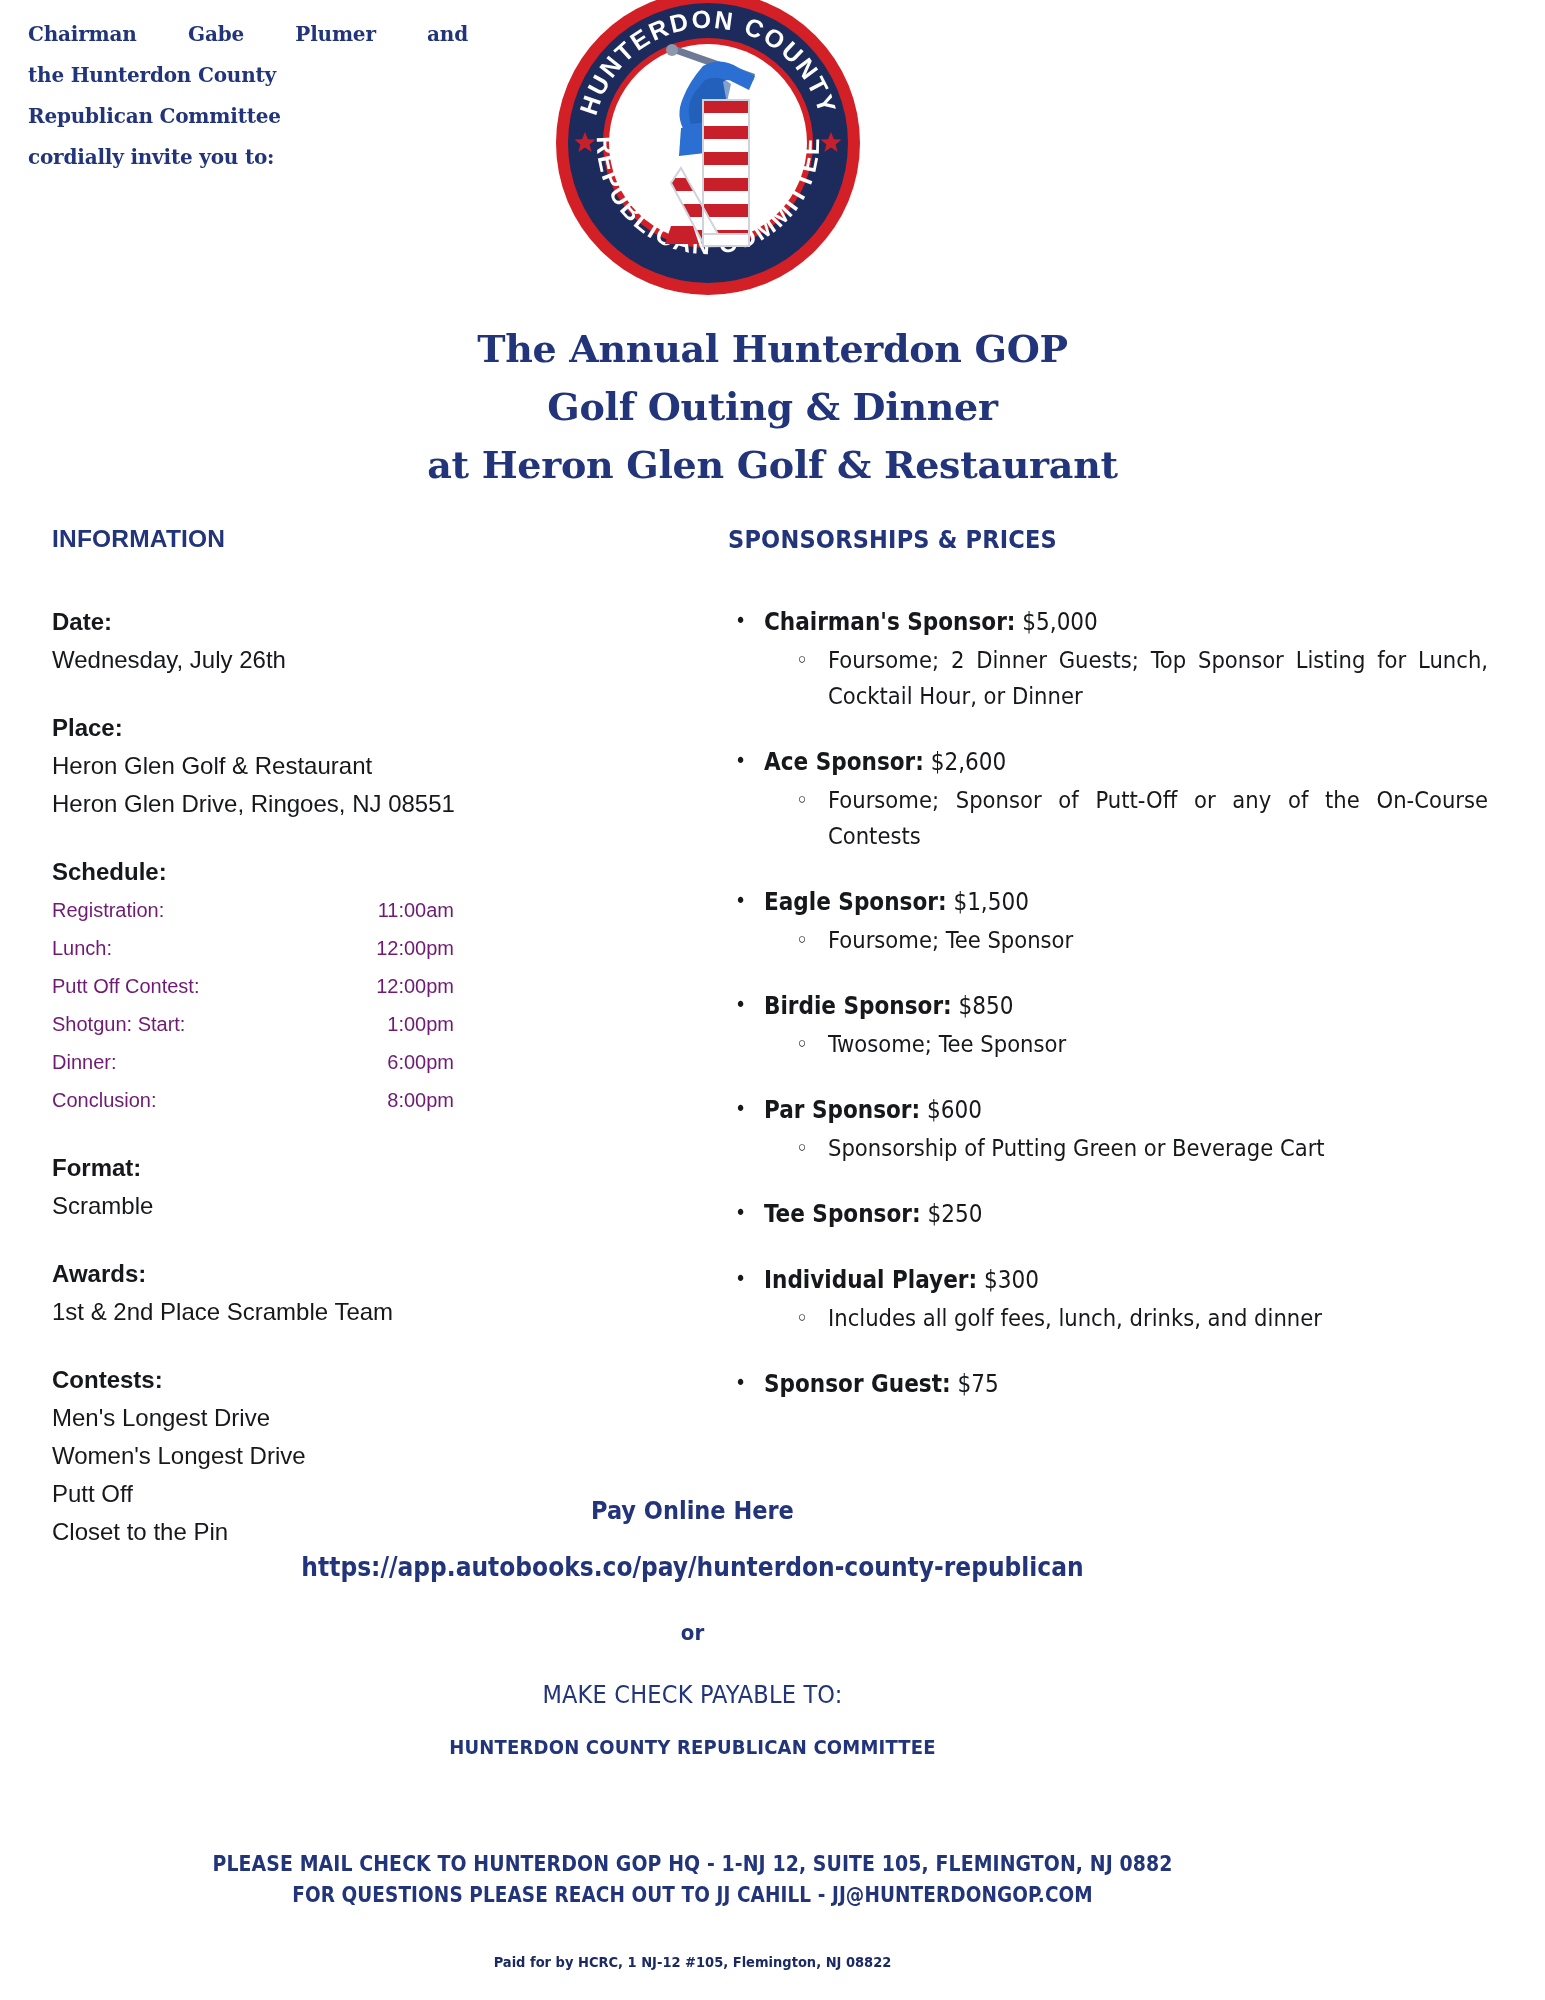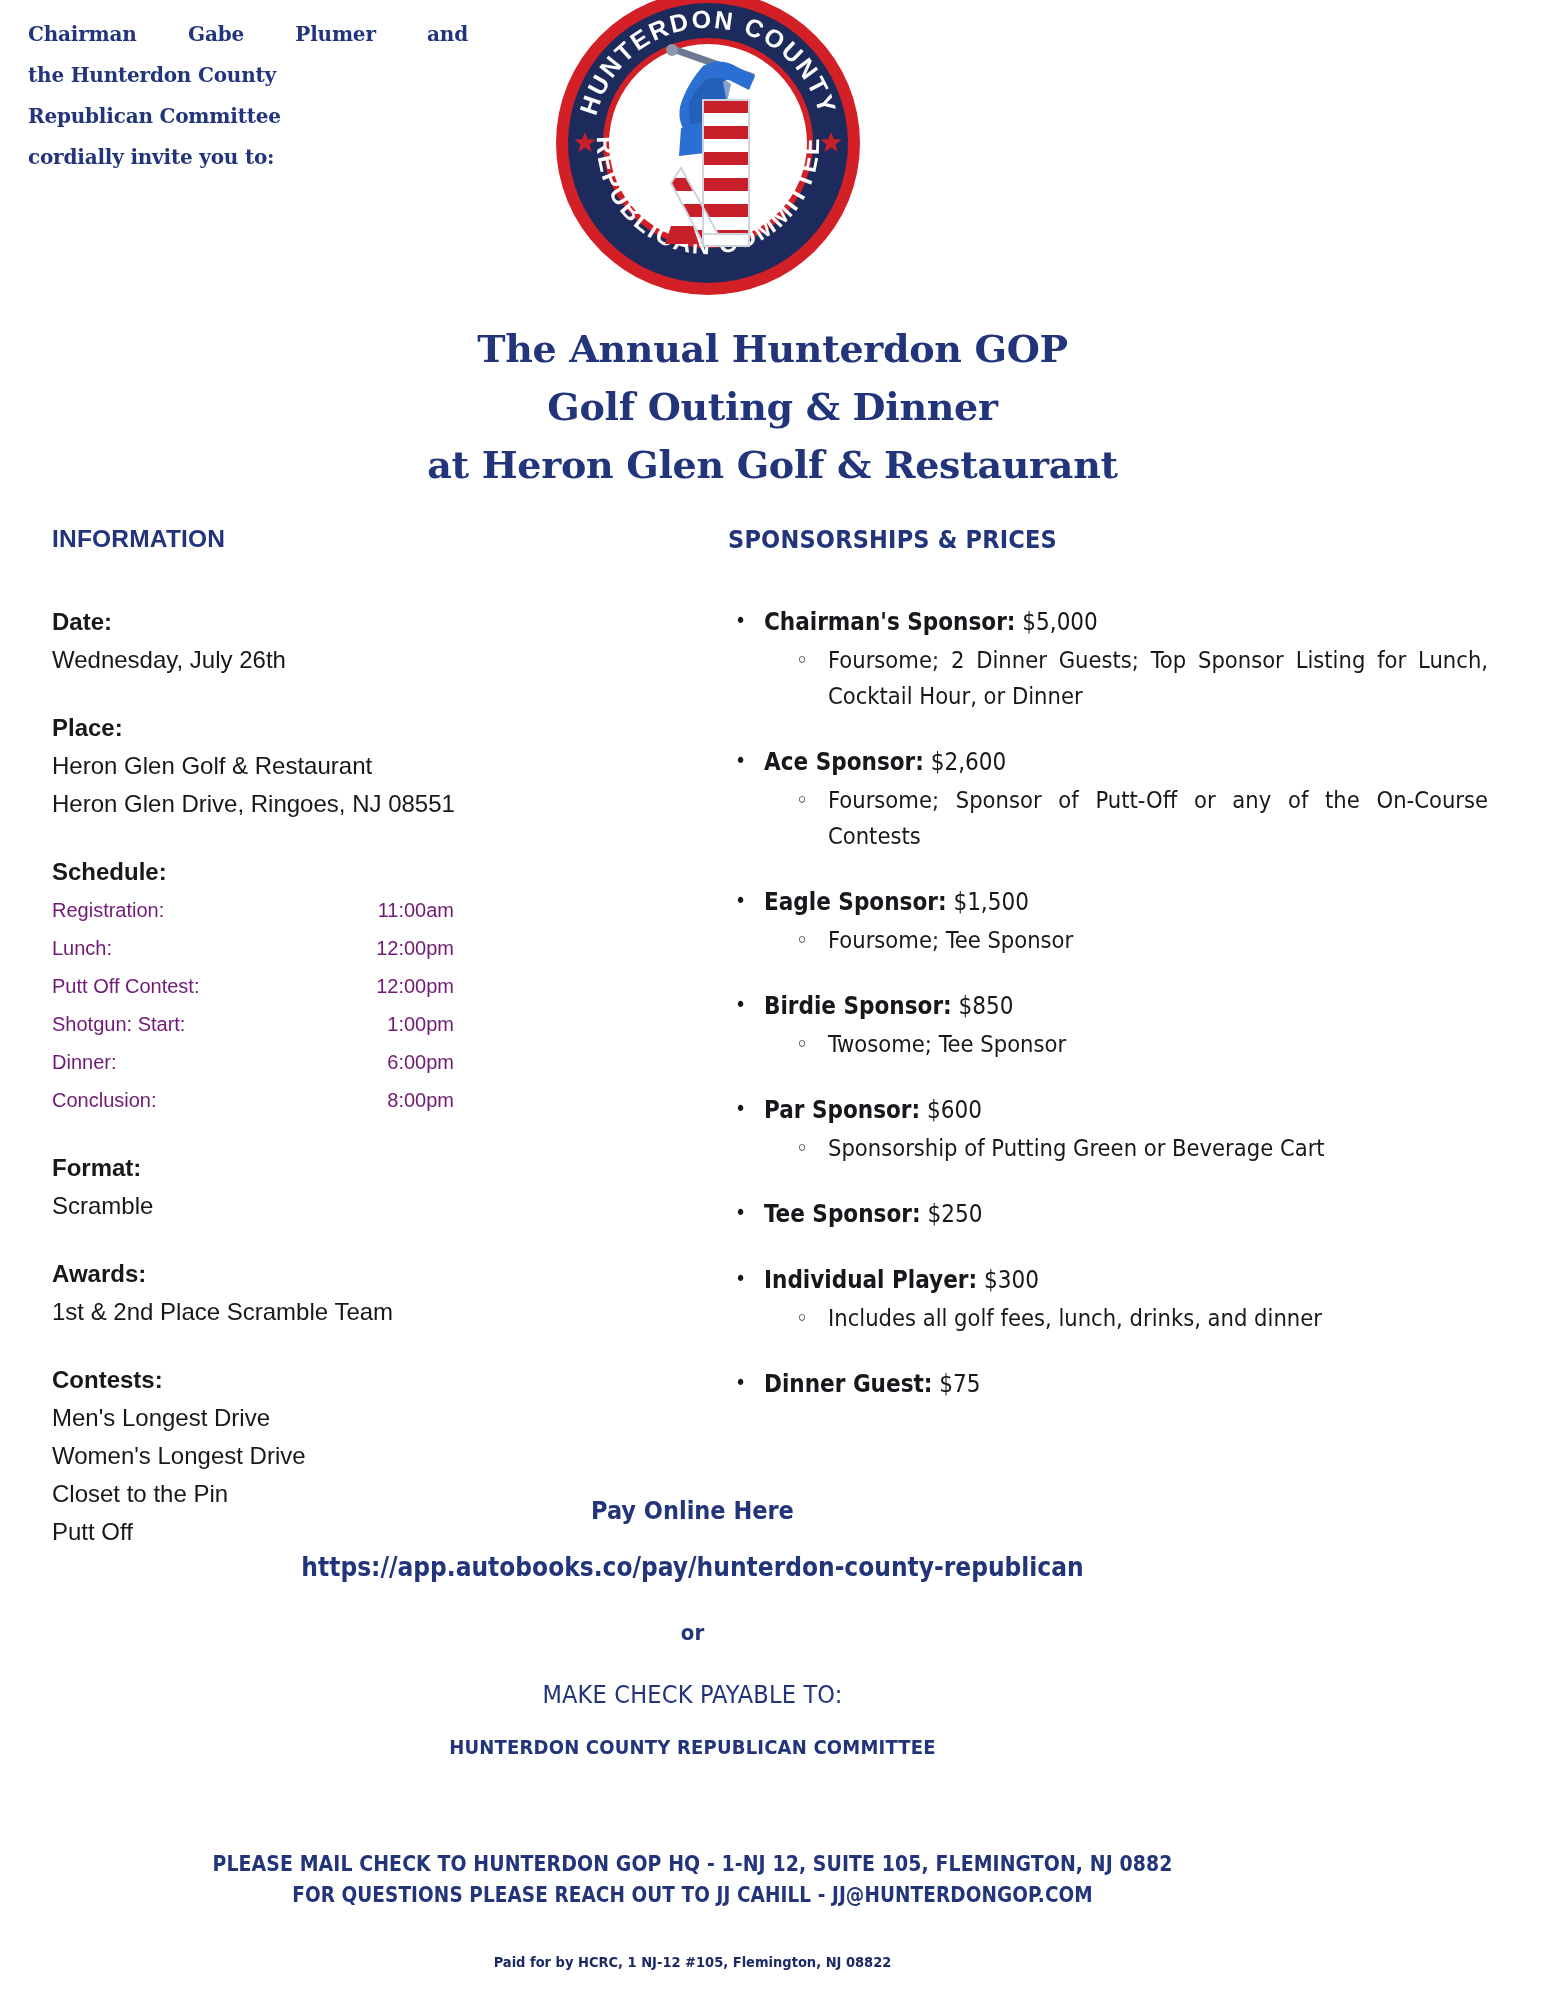--- a/index.html
+++ b/index.html
@@ -378,22 +378,22 @@
 
     <div class="blk">
       <div class="lbl">Awards:</div>
       <div class="val">1st &amp; 2nd Place Scramble Team</div>
     </div>
 
     <div class="blk">
       <div class="lbl">Contests:</div>
       <div class="val">Men's Longest Drive</div>
       <div class="val">Women's Longest Drive</div>
+      <div class="val">Putt Off</div>
       <div class="val">Closet to the Pin</div>
-      <div class="val">Putt Off</div>
     </div>
   </div>
 
   <div class="col-right">
     <div class="col-head">SPONSORSHIPS &amp; PRICES</div>
 
     <div class="spons-list">
 
       <div class="spons-item">
         <div class="spons-main">
@@ -445,21 +445,21 @@
       <div class="spons-item">
         <div class="spons-main">
           <b>Individual Player:</b>
           <span>$300</span>
         </div>
         <div class="spons-sub">Includes all golf fees, lunch, drinks, and dinner</div>
       </div>
 
       <div class="spons-item">
         <div class="spons-main">
-          <b>Dinner Guest:</b>
+          <b>Sponsor Guest:</b>
           <span>$75</span>
         </div>
       </div>
 
     </div>
   </div>
 
   <div class="pay-online">Pay Online Here</div>
   <div class="pay-url">https://app.autobooks.co/pay/hunterdon-county-republican</div>
   <div class="pay-or">or</div>

